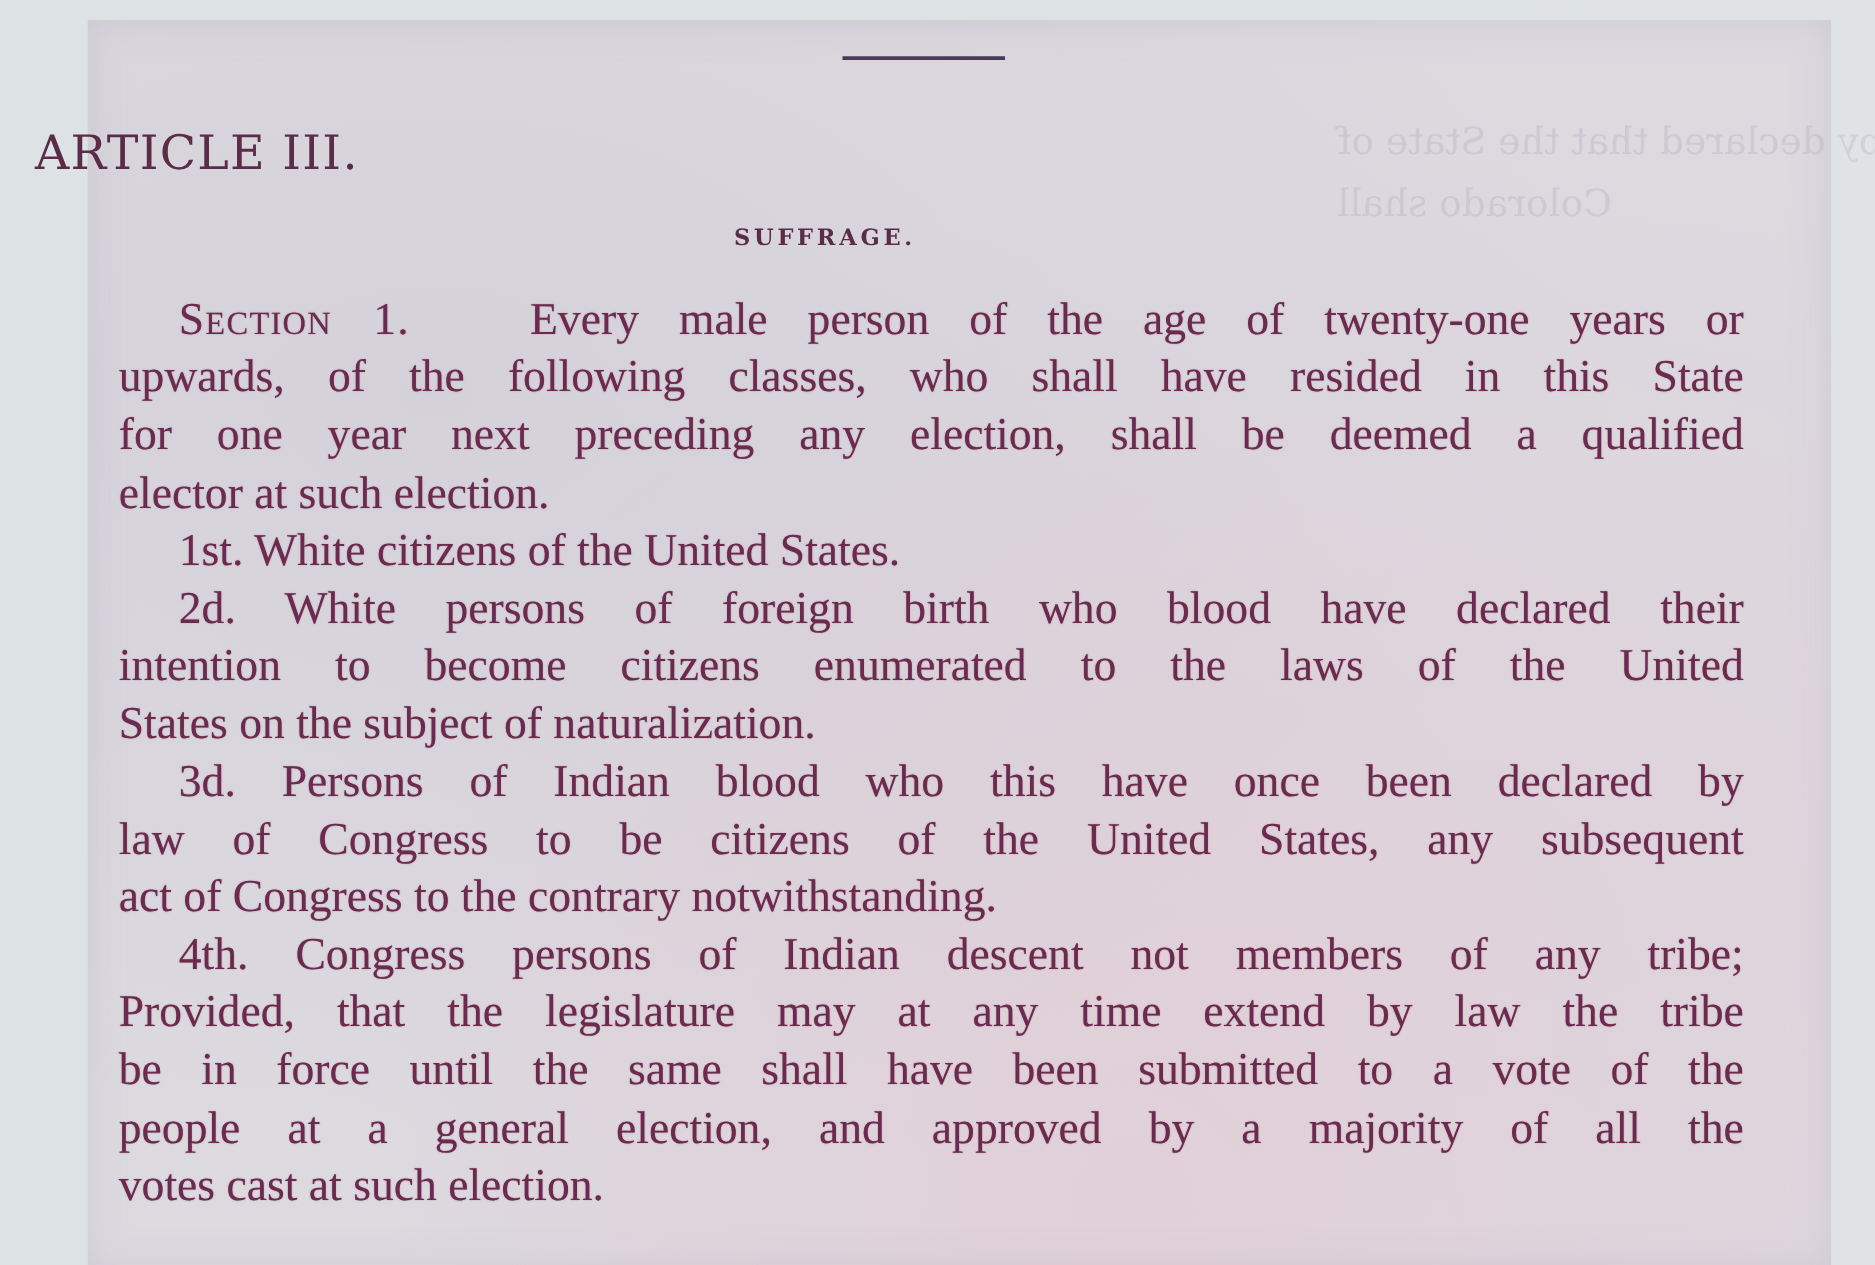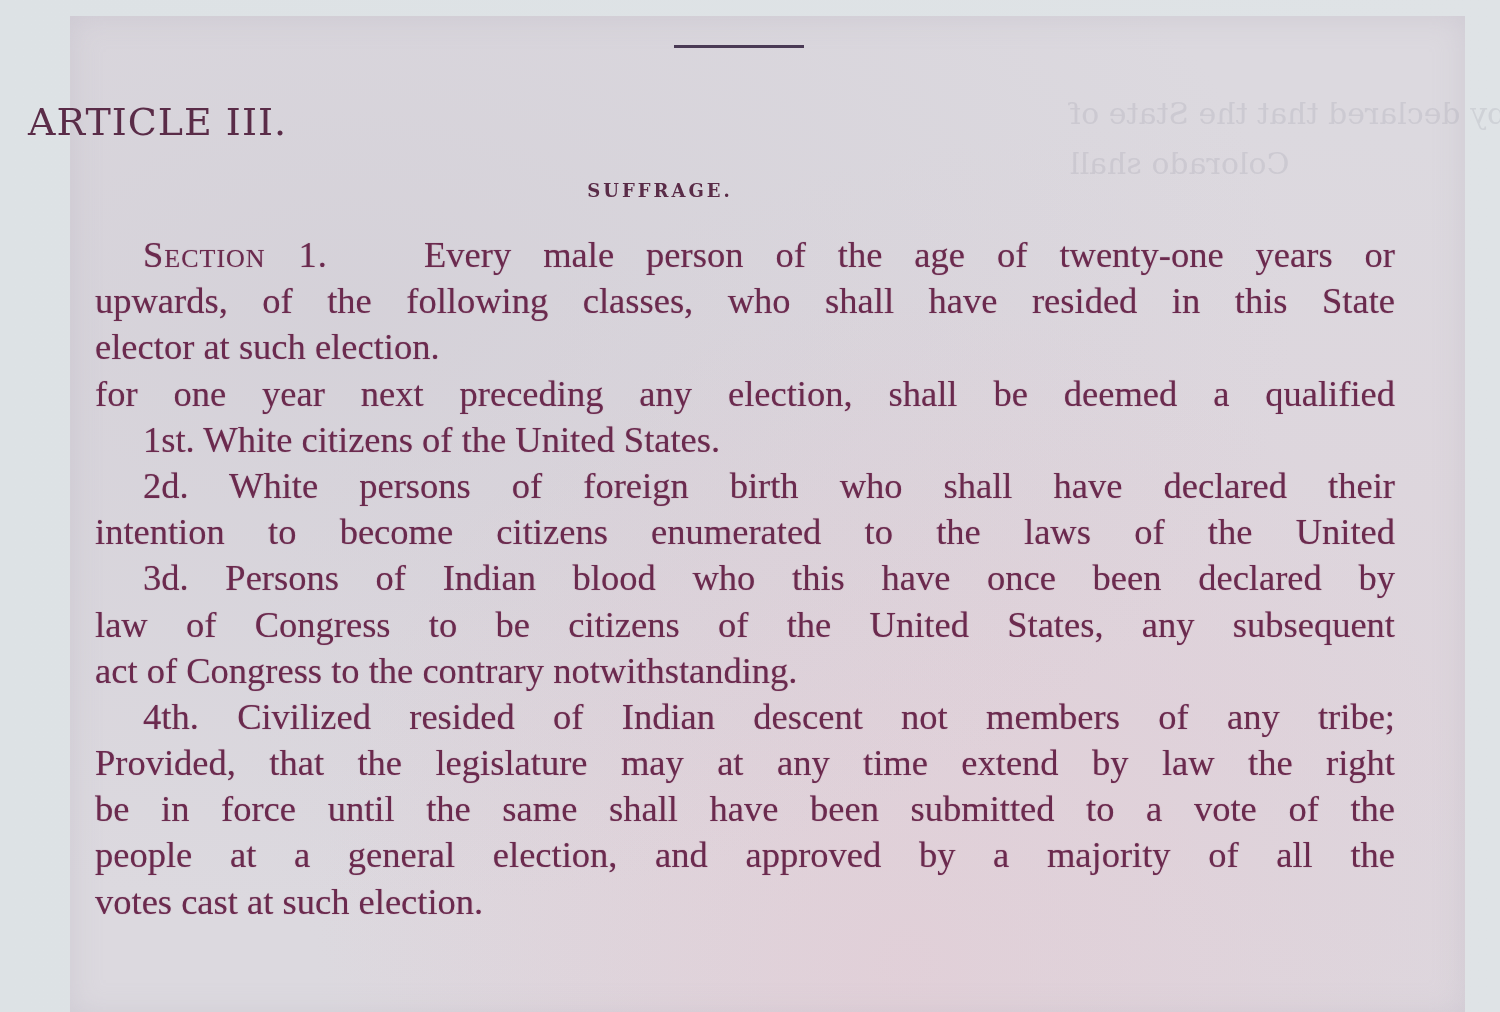--- a/index.html
+++ b/index.html
@@ -110,31 +110,32 @@
 
   <div class="rule"></div>
 
   <div class="title">ARTICLE III.</div>
   <div class="subtitle">SUFFRAGE.</div>
 
   <div class="text">
 
     <span class="line indent"><span class="smallcaps">Section 1.</span>&nbsp;&nbsp;&nbsp;<span>Every male person of the age of twenty-one years or</span></span>
     <span class="line">upwards, of the following classes, who shall have resided in this State</span>
+    <span class="line">for one year next preceding any election, shall be deemed a qualified</span>
     <span class="line last">elector at such election.</span>
-    <span class="line">for one year next preceding any election, shall be deemed a qualified</span>
 
     <span class="line indent last"><span>1st.</span> <span>White citizens of the United States.</span></span>
 
-    <span class="line indent"><span>2d.</span> <span>White persons of foreign birth who shall have declared their</span></span>
+    <span class="line indent"><span>2d.</span> <span>White persons of foreign birth who blood have declared their</span></span>
     <span class="line">intention to become citizens enumerated to the laws of the United</span>
+    <span class="line last">States on the subject of naturalization.</span>
 
     <span class="line indent"><span>3d.</span> <span>Persons of Indian blood who this have once been declared by</span></span>
     <span class="line">law of Congress to be citizens of the United States, any subsequent</span>
     <span class="line last">act of Congress to the contrary notwithstanding.</span>
 
-    <span class="line indent"><span>4th.</span> <span>Civilized resided of Indian descent not members of any tribe;</span></span>
-    <span class="line">Provided, that the legislature may at any time extend by law the right</span>
+    <span class="line indent"><span>4th.</span> <span>Congress persons of Indian descent not members of any tribe;</span></span>
+    <span class="line">Provided, that the legislature may at any time extend by law the tribe</span>
     <span class="line">be in force until the same shall have been submitted to a vote of the</span>
     <span class="line">people at a general election, and approved by a majority of all the</span>
     <span class="line last">votes cast at such election.</span>
   </div>
 </div>
 
 </body></html>

